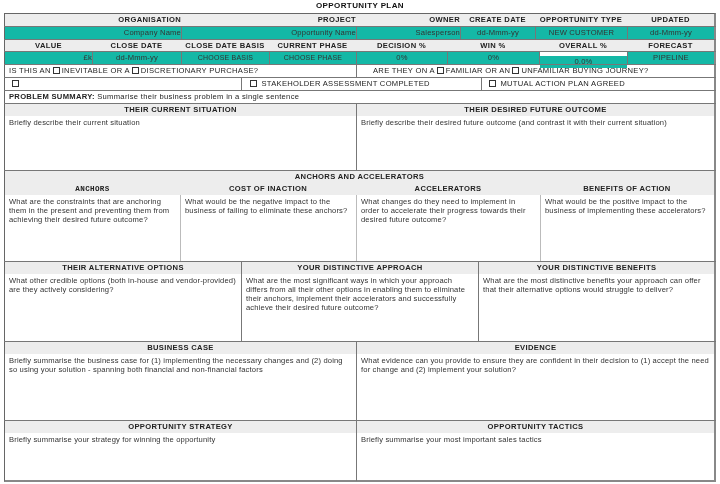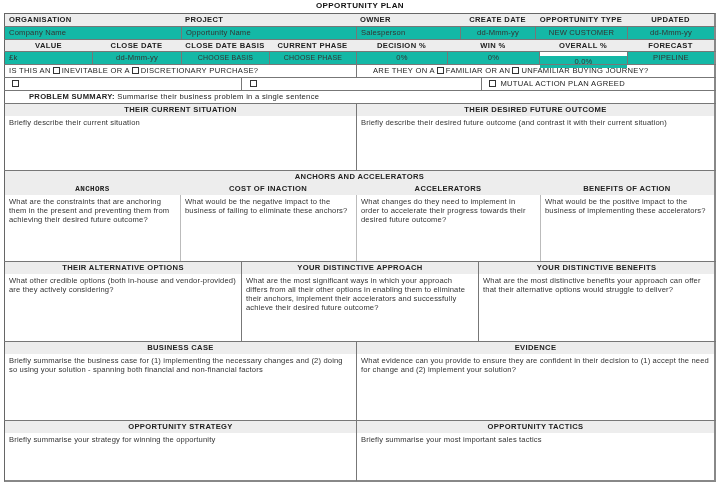--- a/index.html
+++ b/index.html
@@ -1,21 +1,21 @@
 <!DOCTYPE html>
 <html><head>
 <meta charset="utf-8">
 <style>
   * { box-sizing: border-box; margin: 0; padding: 0; }
   html, body { width: 720px; height: 484px; background: #ffffff; overflow: hidden; }
   body { font-family: "Liberation Sans", sans-serif; color: #222; font-size: 7.6px; position: relative; }
 
   .title { position: absolute; left: 0; top: 1px; width: 720px; text-align: center; font-weight: bold; font-size: 8px; letter-spacing: 0.4px; color: #111; }
 
-  .abs { position: absolute; }
+  .abs { position: absolute; text-align: right; }
   .frame { position: absolute; left: 4px; top: 13px; width: 712px; height: 469px; border: 1px solid #666; border-right-width: 2px; border-bottom-width: 2px; border-right-color: #888; border-bottom-color: #888; }
 
   .hdr { background: #ededed; font-weight: bold; color: #222; letter-spacing: 0.35px; font-size: 7.6px; line-height: 12px; height: 12px; white-space: nowrap; overflow: hidden; }
   .hdr.l { padding-left: 4px; }
   .hdr.c { text-align: center; }
   .val { background: #14b8a6; line-height: 12px; height: 12px; white-space: nowrap; overflow: hidden; color: #333; letter-spacing: 0.2px; }
   .val.l { padding-left: 4px; }
   .val.c { text-align: center; }
   .val.small { font-size: 7px; }
 
@@ -92,30 +92,30 @@
 <div class="row-text" style="left:353px;top:65px;margin-left:16px;">
   <span>ARE THEY ON A</span><span class="cb"></span><span>FAMILIAR OR AN</span><span class="cb"></span><span>UNFAMILIAR BUYING JOURNEY?</span>
 </div>
 <div class="vl" style="left:356px;top:64px;height:13px;"></div>
 <div class="hl" style="left:4px;top:77px;width:712px;"></div>
 
 <div class="row-text" style="left:6px;top:78px;">
   <span class="cb"></span> 
 </div>
 <div class="row-text" style="left:244px;top:78px;">
-  <span class="cb"></span> 
+  <span class="cb"></span> <span>STAKEHOLDER ASSESSMENT COMPLETED</span>
 </div>
 <div class="row-text" style="left:483px;top:78px;">
   <span class="cb"></span> <span>MUTUAL ACTION PLAN AGREED</span>
 </div>
 <div class="vl" style="left:241px;top:77px;height:13px;"></div>
 <div class="vl" style="left:481px;top:77px;height:13px;"></div>
 <div class="hl" style="left:4px;top:90px;width:712px;"></div>
 
-<div class="row-text" style="left:5px;top:91px;margin-left:20px;">
+<div class="row-text" style="left:5px;top:91px;">
   <b>PROBLEM SUMMARY:</b> <span>Summarise their business problem in a single sentence</span>
 </div>
 <div class="hl" style="left:4px;top:103px;width:712px;"></div>
 
 <div class="abs hdr c" style="left:5px;top:104px;width:351px;">THEIR CURRENT SITUATION</div>
 <div class="abs hdr c" style="left:357px;top:104px;width:357px;">THEIR DESIRED FUTURE OUTCOME</div>
 <div class="section-body" style="left:5px;top:115px;width:351px;height:55px;">Briefly describe their current situation</div>
 <div class="section-body" style="left:357px;top:115px;width:357px;height:55px;">Briefly describe their desired future outcome (and contrast it with their current situation)</div>
 <div class="vl" style="left:356px;top:103px;height:67px;"></div>
 <div class="hl" style="left:4px;top:170px;width:712px;"></div>

